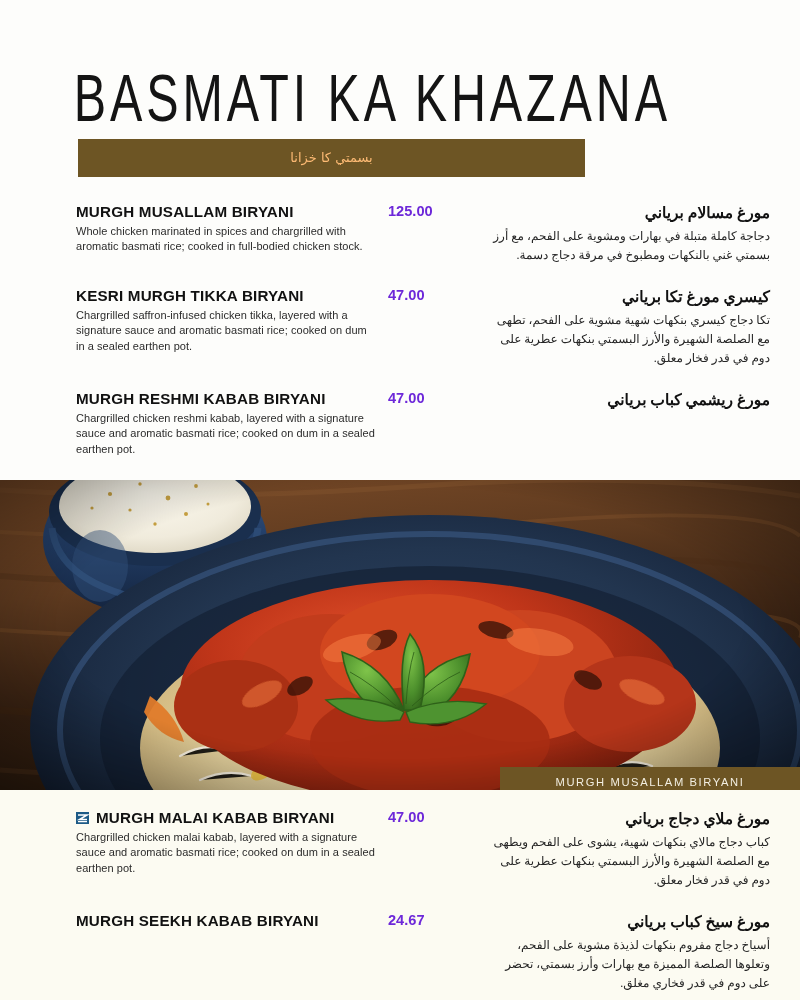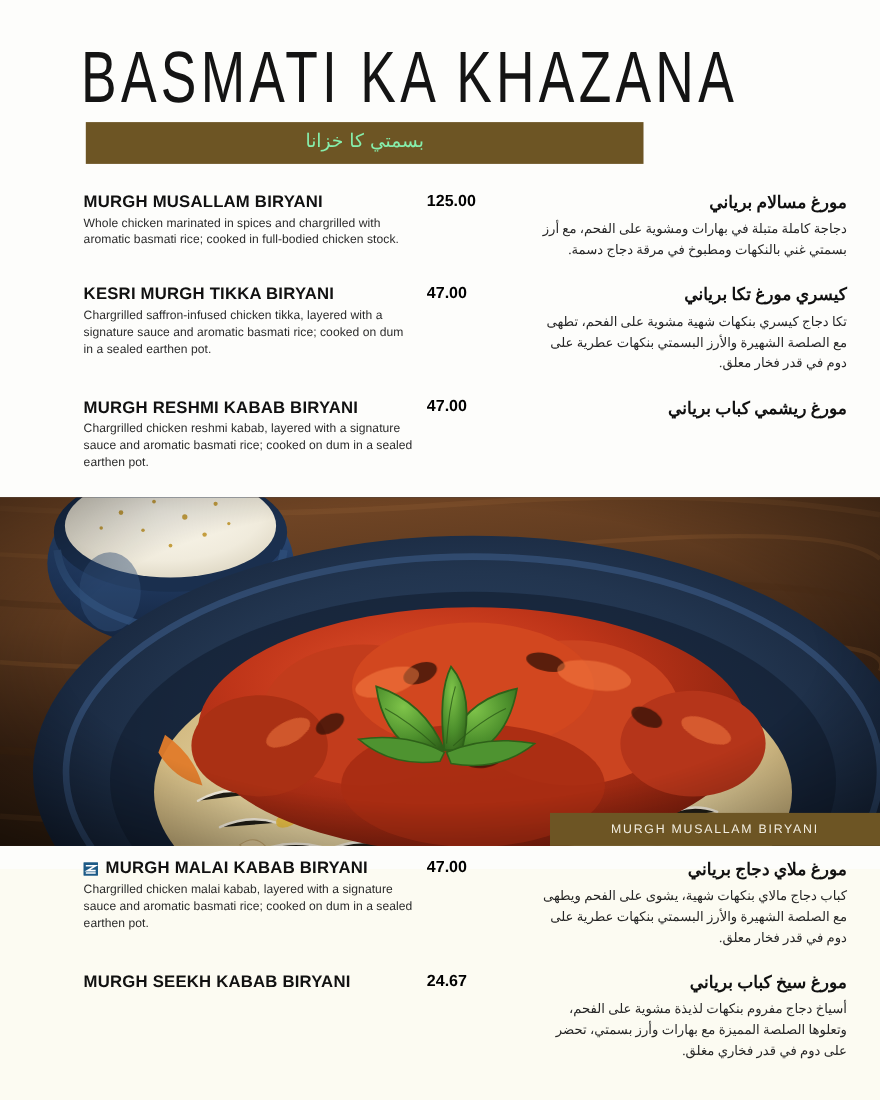--- a/index.html
+++ b/index.html
@@ -8,21 +8,21 @@
     background:#ffffff;
     font-family:"Liberation Sans", sans-serif;
     color:#1a1a1a;
     position:relative;
     overflow:hidden;
   }
 
   
   .menu-page { width:800px; height:1000px; position:relative; background:#fdfdfb; }
 
-  .header { padding:36px 0 0 0; }
+  .header { padding:64px 0 0 0; }
 
   .title {
     font-family:"Liberation Sans", sans-serif;
     font-size:50px;
     font-weight:300;
     letter-spacing:4px;
     color:#141414;
     text-align:left;
     padding-left:76px;
     line-height:1.05;
@@ -34,22 +34,22 @@
   .title-banner {
     margin:22px 0 0 78px;
     width:507px;
     height:38px;
     background:#6d5524;
     display:flex;
     align-items:center;
     justify-content:center;
   }
   .title-banner-ar {
-    color:#86efac;
-    font-size:17px;
+    color:#fdba74;
+    font-size:13px;
     letter-spacing:2px;
     direction:rtl;
     font-family:"DejaVu Sans", sans-serif;
     line-height:1;
   }
 
   
   .items-top { padding:26px 0 0 0; }
   .items-bottom { padding:12px 0 0 0; }
 
@@ -90,21 +90,21 @@
   }
   .badge-icon svg { position:absolute; top:0; left:0; }
 
   .col-price {
     width:112px;
     flex:0 0 112px;
     text-align:left;
     padding-left:12px;
     font-size:14.6px;
     font-weight:bold;
-    color:#000000;
+    color:#6d28d9;
     line-height:1.2;
   }
 
   .col-ar {
     flex:1 1 auto;
     text-align:right;
     direction:rtl;
     font-family:Liberation Serif, serif;
   }
   .ar-name {

